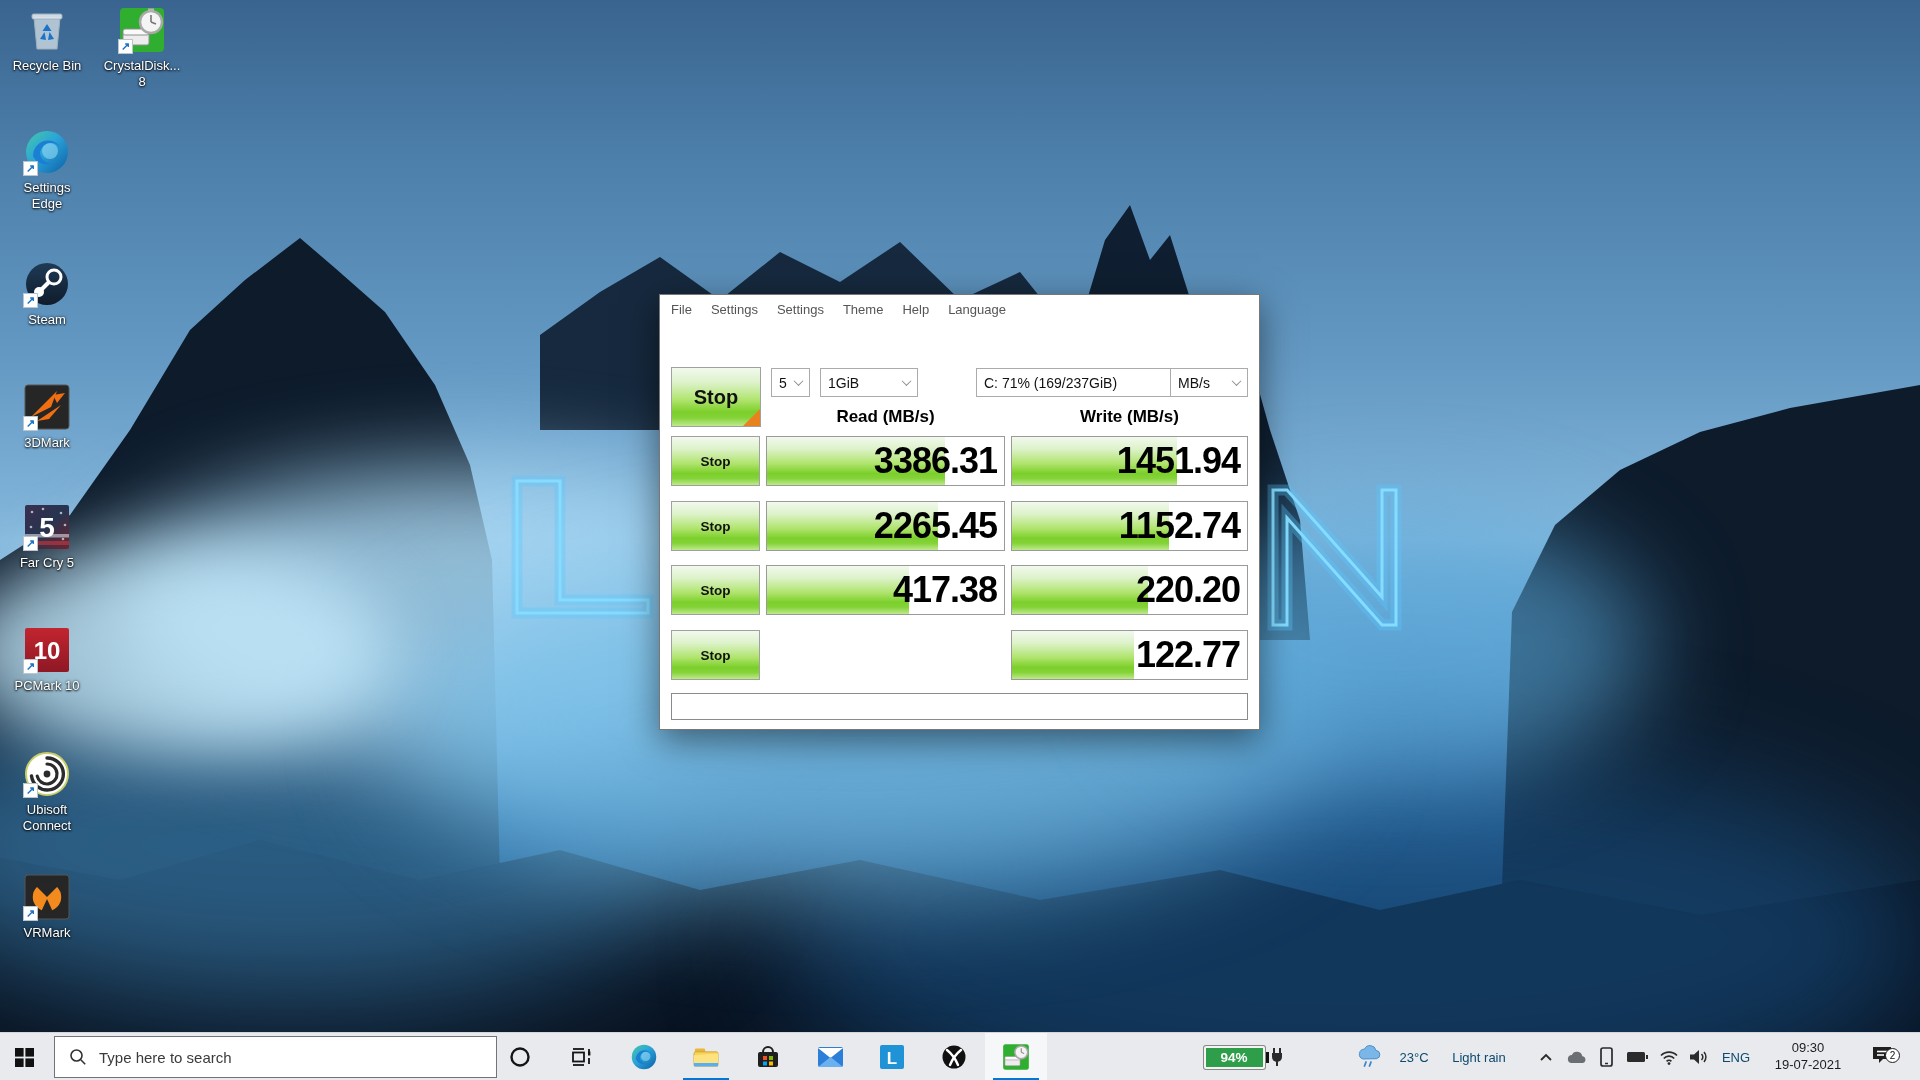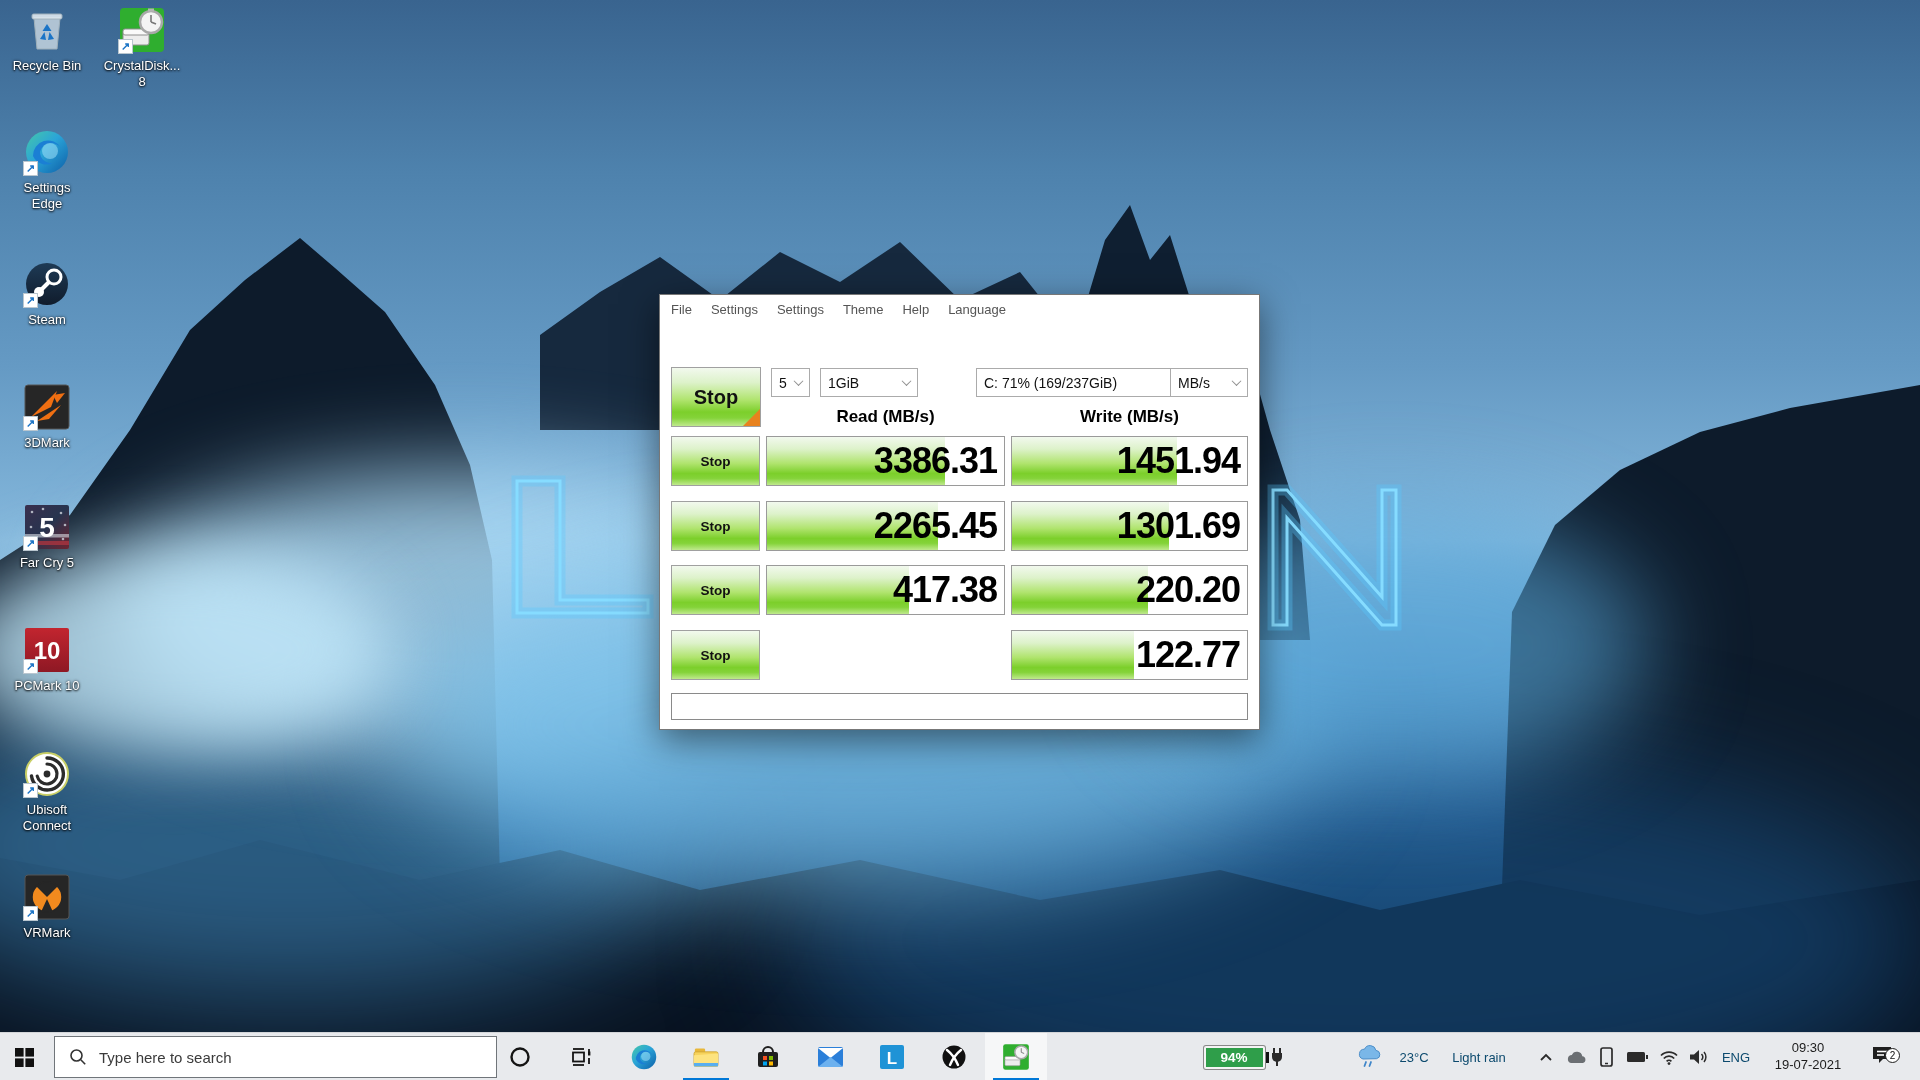--- a/index.html
+++ b/index.html
@@ -315,21 +315,21 @@
 
   <div class="rowstop grad-green r1">
       <span>Stop</span>
     </div>
   <div class="cell read r1">
     <div class="fill grad-green" style="width: 72%;"></div>
     <span class="val">2265.45</span>
   </div>
   <div class="cell write r1">
     <div class="fill grad-green" style="width: 67%;"></div>
-    <span class="val">1301.69</span>
+    <span class="val">1152.74</span>
   </div>
 
   <div class="rowstop grad-green r2">
       <span>Stop</span>
     </div>
   <div class="cell read r2">
     <div class="fill grad-green" style="width: 60%;"></div>
     <span class="val">417.38</span>
   </div>
   <div class="cell write r2">

